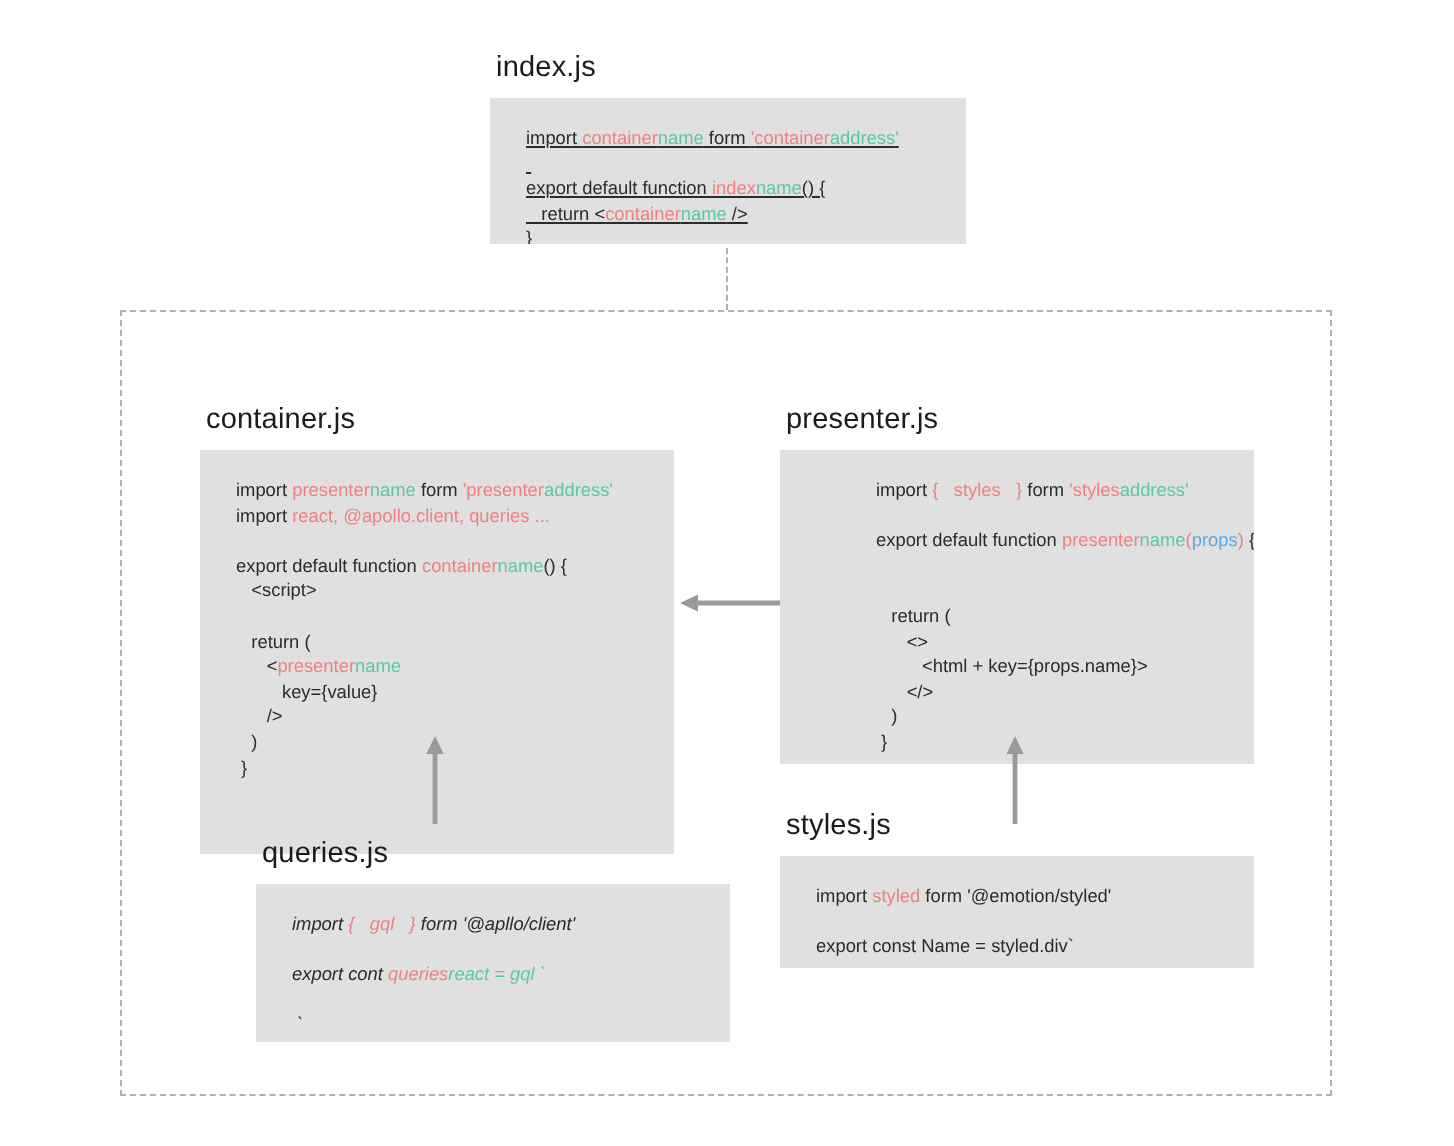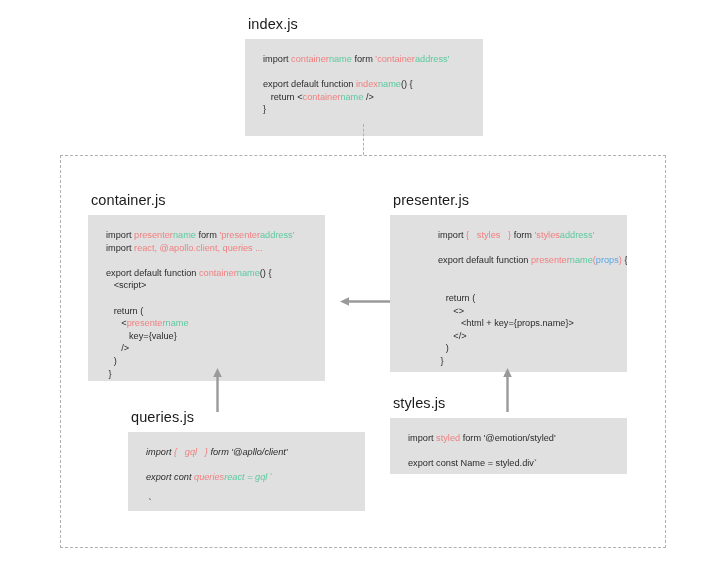--- a/index.html
+++ b/index.html
@@ -22,20 +22,21 @@
     top: 155px;
     width: 606px;
     height: 393px;
     border: 1.3px dashed #b0b0b0;
     box-sizing: border-box;
   }
 
   
   .file-card {
     position: absolute;
+    margin-top: 10px;
   }
   .file-title {
     font-size: 14.5px;
     color: #1b1b1b;
     font-family: "Liberation Sans", sans-serif;
     letter-spacing: 0.1px;
     margin: 0 0 7px 3px;
     white-space: nowrap;
   }
   .code-box {
@@ -55,24 +56,24 @@
 
   
   .t-plain  { color: #2b2b2b; }
   .t-red    { color: #f08080; }
   .t-green  { color: #5cc9a0; }
   .t-blue   { color: #5aa9e6; }
   .t-punc   { color: #f08080; }
 
   
   #card-index   { left: 245px; top: 16px;  width: 238px; }
-  #card-index .code-box   { width: 238px; height: 97px; }
-
-  #card-container { left: 88px; top: 192px; width: 237px; }
-  #card-container .code-box { width: 237px; height: 166px; }
+  #card-index .code-box   { width: 238px; height: 73px; text-decoration: underline; }
+
+  #card-container { left: 100px; top: 192px; width: 237px; }
+  #card-container .code-box { width: 237px; height: 202px; }
 
   #card-presenter { left: 390px; top: 192px; width: 258px; }
   #card-presenter .code-box { width: 237px; height: 157px; padding-left: 48px; }
 
   #card-queries   { left: 100px; top: 409px; width: 237px; padding-left: 28px; }
   #card-queries .code-box  { width: 237px; height: 79px; font-style: italic; }
 
   #card-styles    { left: 390px; top: 395px; width: 237px; }
   #card-styles .code-box   { width: 237px; height: 56px; }
 

